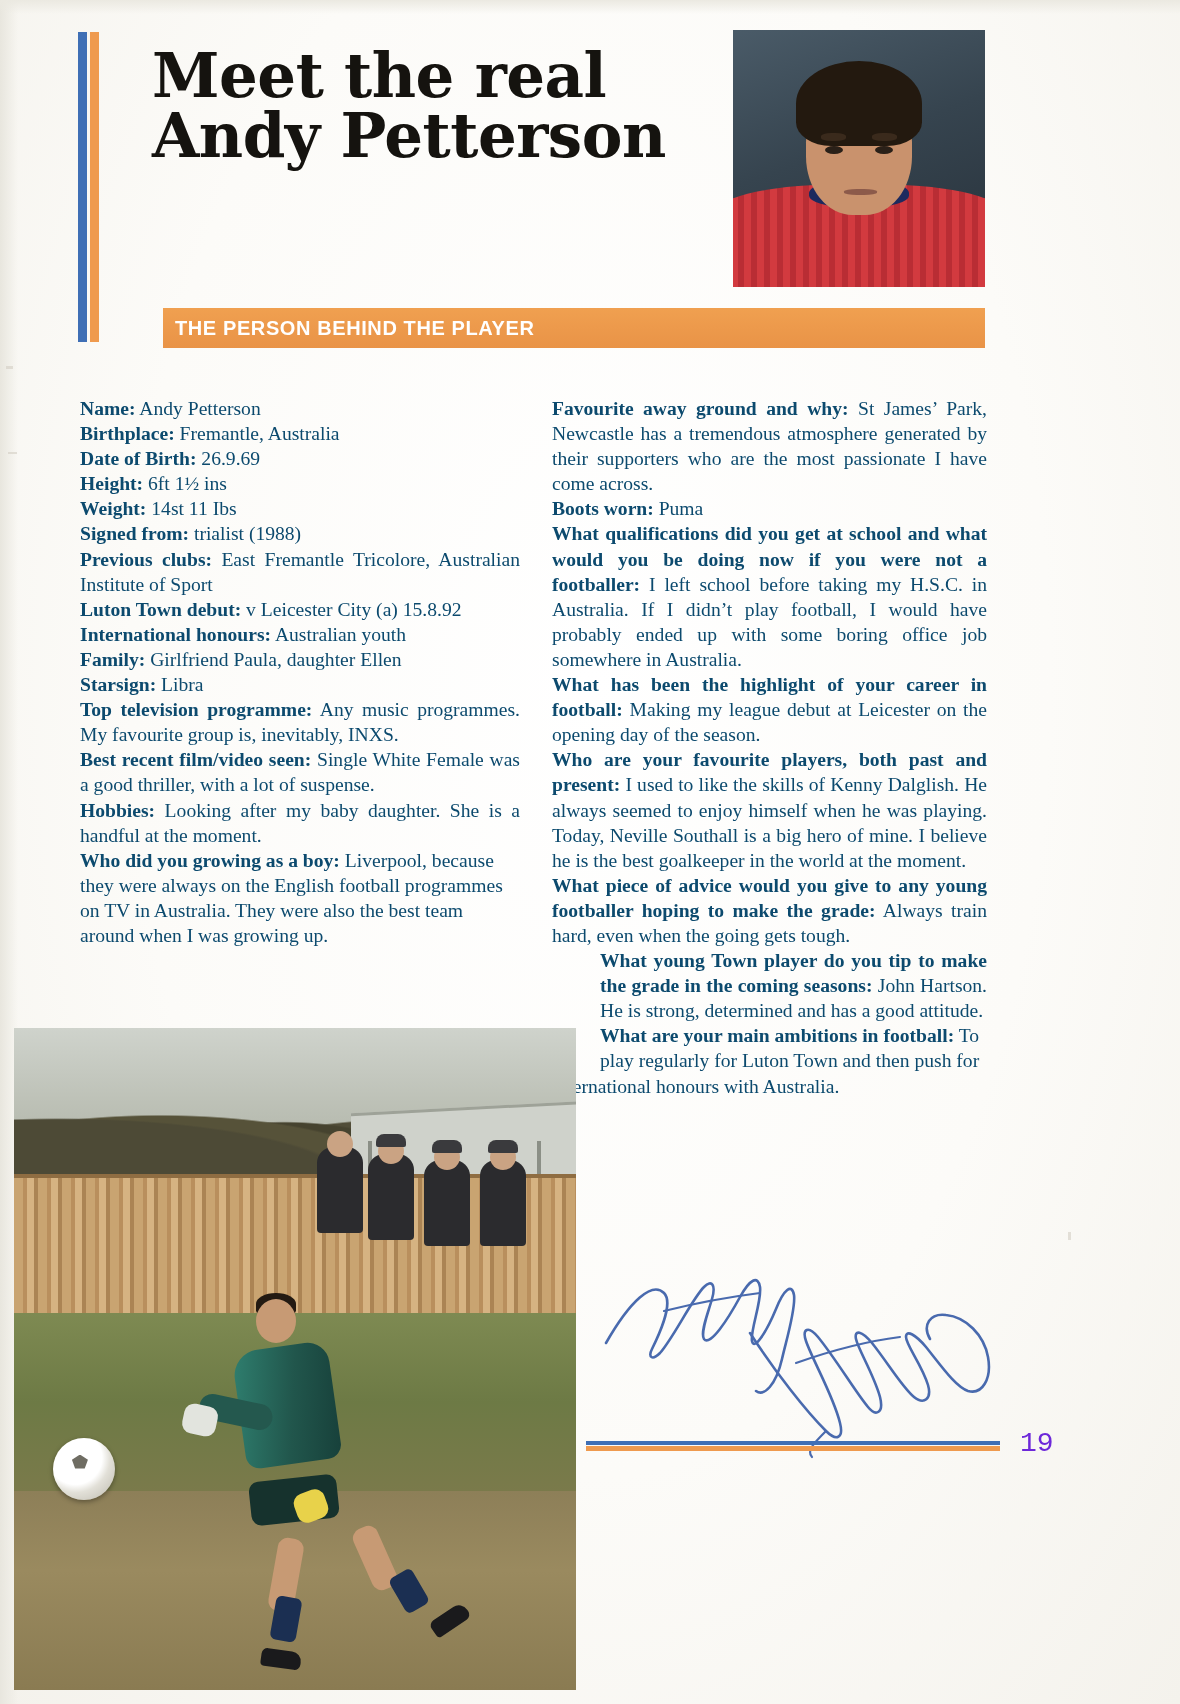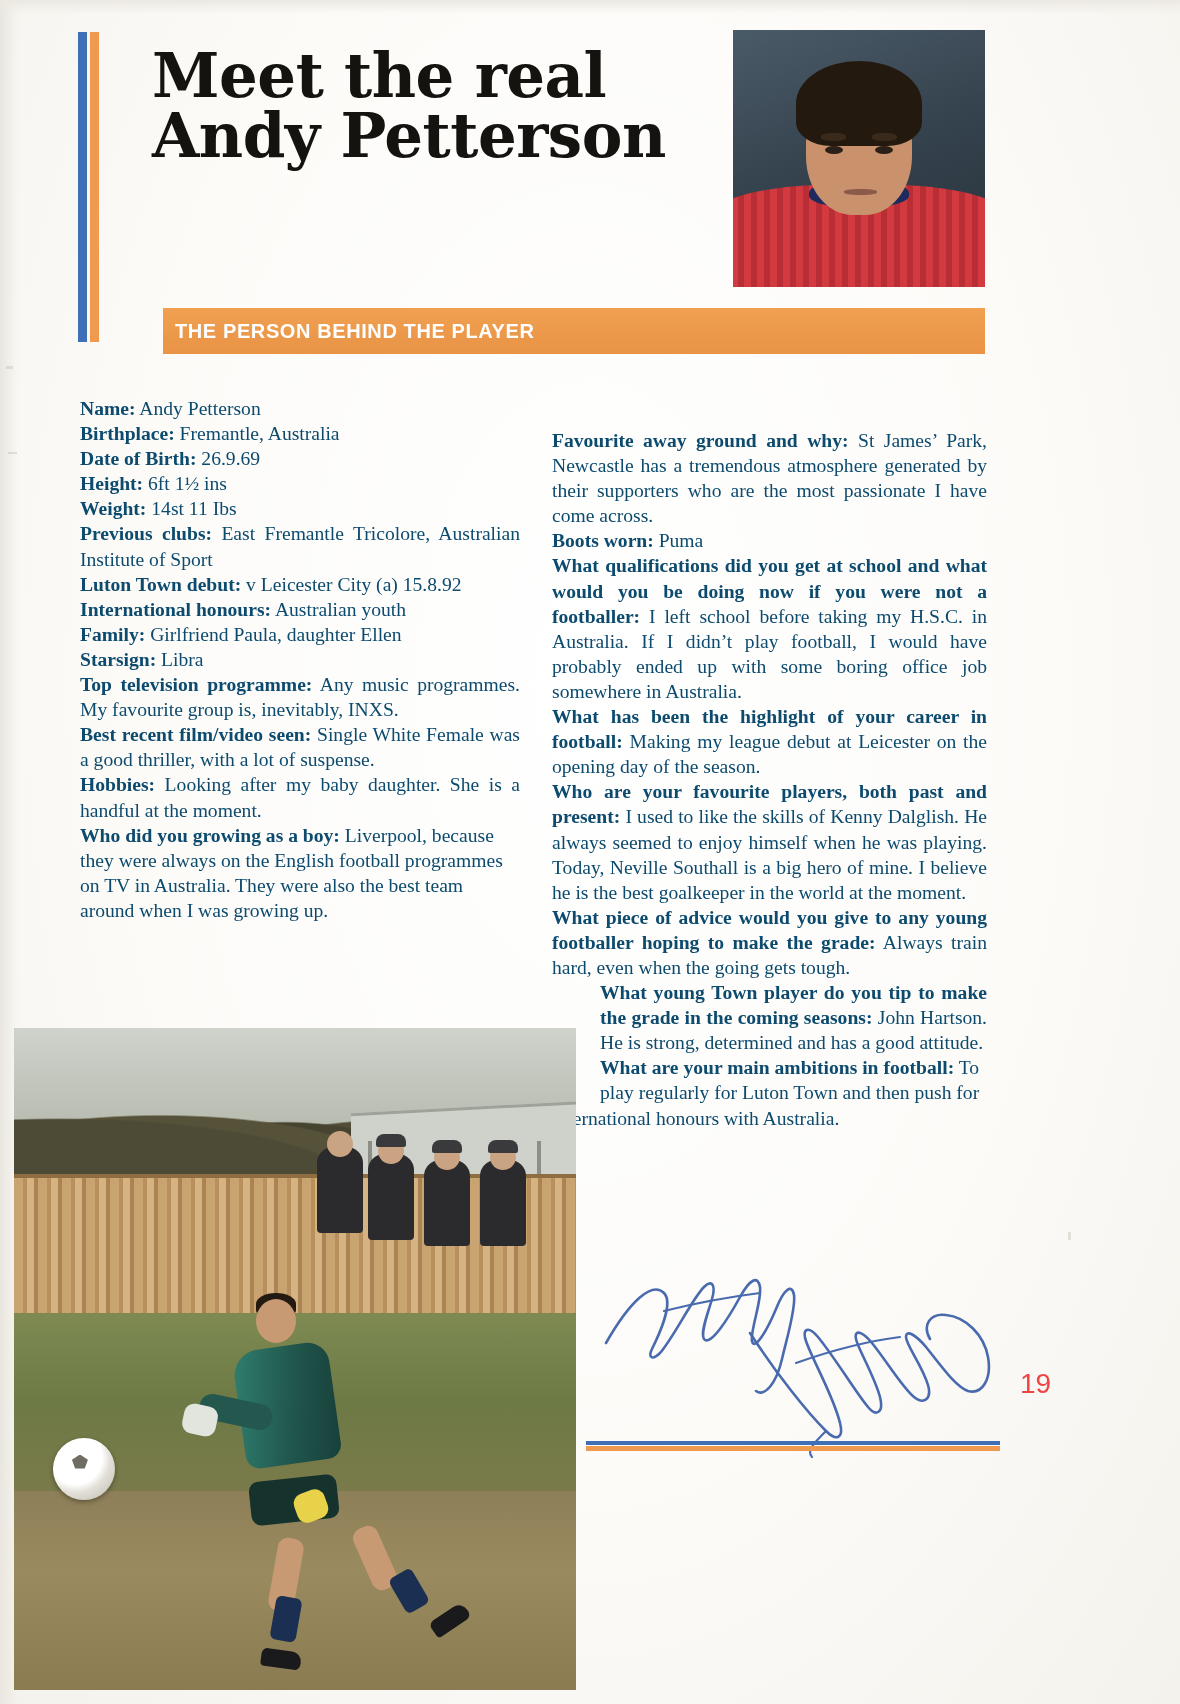--- a/index.html
+++ b/index.html
@@ -72,42 +72,42 @@
   .portrait .brow{position:absolute;top:40%;width:10%;height:3%;background:#3a2a1c;border-radius:40%;}
   .portrait .brow.l{left:35%;}
   .portrait .brow.r{left:55%;}
   .portrait .eye{position:absolute;top:45%;width:7%;height:3.2%;background:#2a2018;border-radius:50%;}
   .portrait .eye.l{left:36.5%;}
   .portrait .eye.r{left:56.5%;}
   .portrait .mouth{position:absolute;left:44%;top:62%;width:13%;height:2.4%;background:#8c5a4a;border-radius:40%;}
 
   
   .banner{
-    position:absolute;left:163px;top:308px;width:822px;height:46px;
+    position:absolute;left:163px;top:308px;width:822px;height:40px;
     background:linear-gradient(180deg,#f0a050 0%,#e99347 100%);
   }
   .banner span{
     position:absolute;left:12px;top:50%;transform:translateY(-50%);
     font-family:"Liberation Sans", sans-serif;
     font-weight:700;font-size:20px;letter-spacing:0.6px;
     color:#ffffff;
     white-space:nowrap;
   }
 
   
   .col{
     position:absolute;top:396px;
     font-size:19.6px;
     line-height:25.1px;
     color:#0c4a6e;
     text-align:justify;
     -webkit-hyphens:none;hyphens:none;
   }
   .col-left{left:80px;width:440px;}
-  .col-right{left:552px;width:435px;margin-top:32px;}
+  .col-right{left:552px;width:435px;}
   .col p{margin:0;text-align:justify;}
   .col p.last{text-align:left;}
   b{font-weight:700;}
 
   
   .wrapshape{
     float:left;width:48px;height:108px;
     shape-outside:inset(0);
   }
 
@@ -186,23 +186,23 @@
   .signature{
     position:absolute;left:600px;top:1245px;width:420px;height:220px;
     pointer-events:none;
   }
 
   
   .footrule{position:absolute;left:586px;top:1441px;width:414px;height:10px;}
   .footrule .b{position:absolute;left:0;top:0;width:100%;height:4px;background:#3f6fb5;}
   .footrule .o{position:absolute;left:0;top:5px;width:100%;height:5px;background:#ef9a4e;}
   .pagenum{
-    position:absolute;left:1020px;top:1368px;
-    font-family:Liberation Sans, sans-serif;
-    font-size:28px;color:#ef4444;
+    position:absolute;left:1020px;top:1428px;
+    font-family:Liberation Mono, monospace;
+    font-size:28px;color:#6d28d9;
   }
 
   
   .mark{position:absolute;background:#cfcbbf;opacity:.55;}
 </style>
 </head>
 <body>
 
 <div class="paper"></div>
 <div class="scan-edge-l"></div>
@@ -239,20 +239,21 @@
 <div class="banner">
   <span>THE PERSON BEHIND THE PLAYER</span>
 </div>
 
 <div class="col col-left">
     <p><b>Name:</b><span> Andy Petterson</span></p>
     <p><b>Birthplace:</b><span> Fremantle, Australia</span></p>
     <p><b>Date of Birth:</b><span> 26.9.69</span></p>
     <p><b>Height:</b><span> 6ft 1½ ins</span></p>
     <p><b>Weight:</b><span> 14st 11 Ibs</span></p>
+    <p><b>Signed from:</b><span> trialist (1988)</span></p>
     <p><b>Previous clubs:</b><span> East Fremantle Tricolore, Australian Institute of Sport</span></p>
     <p><b>Luton Town debut:</b><span> v Leicester City (a) 15.8.92</span></p>
     <p><b>International honours:</b><span> Australian youth</span></p>
     <p><b>Family:</b><span> Girlfriend Paula, daughter Ellen</span></p>
     <p><b>Starsign:</b><span> Libra</span></p>
     <p><b>Top television programme:</b><span> Any music programmes. My favourite group is, inevitably, INXS.</span></p>
     <p><b>Best recent film/video seen:</b><span> Single White Female was a good thriller, with a lot of suspense.</span></p>
     <p><b>Hobbies:</b><span> Looking after my baby daughter. She is a handful at the moment.</span></p>
     <p class="last"><b>Who did you growing as a boy:</b><span> Liverpool, because they were always on the English football programmes on TV in Australia. They were also the best team around when I was growing up.</span></p>
   </div>

